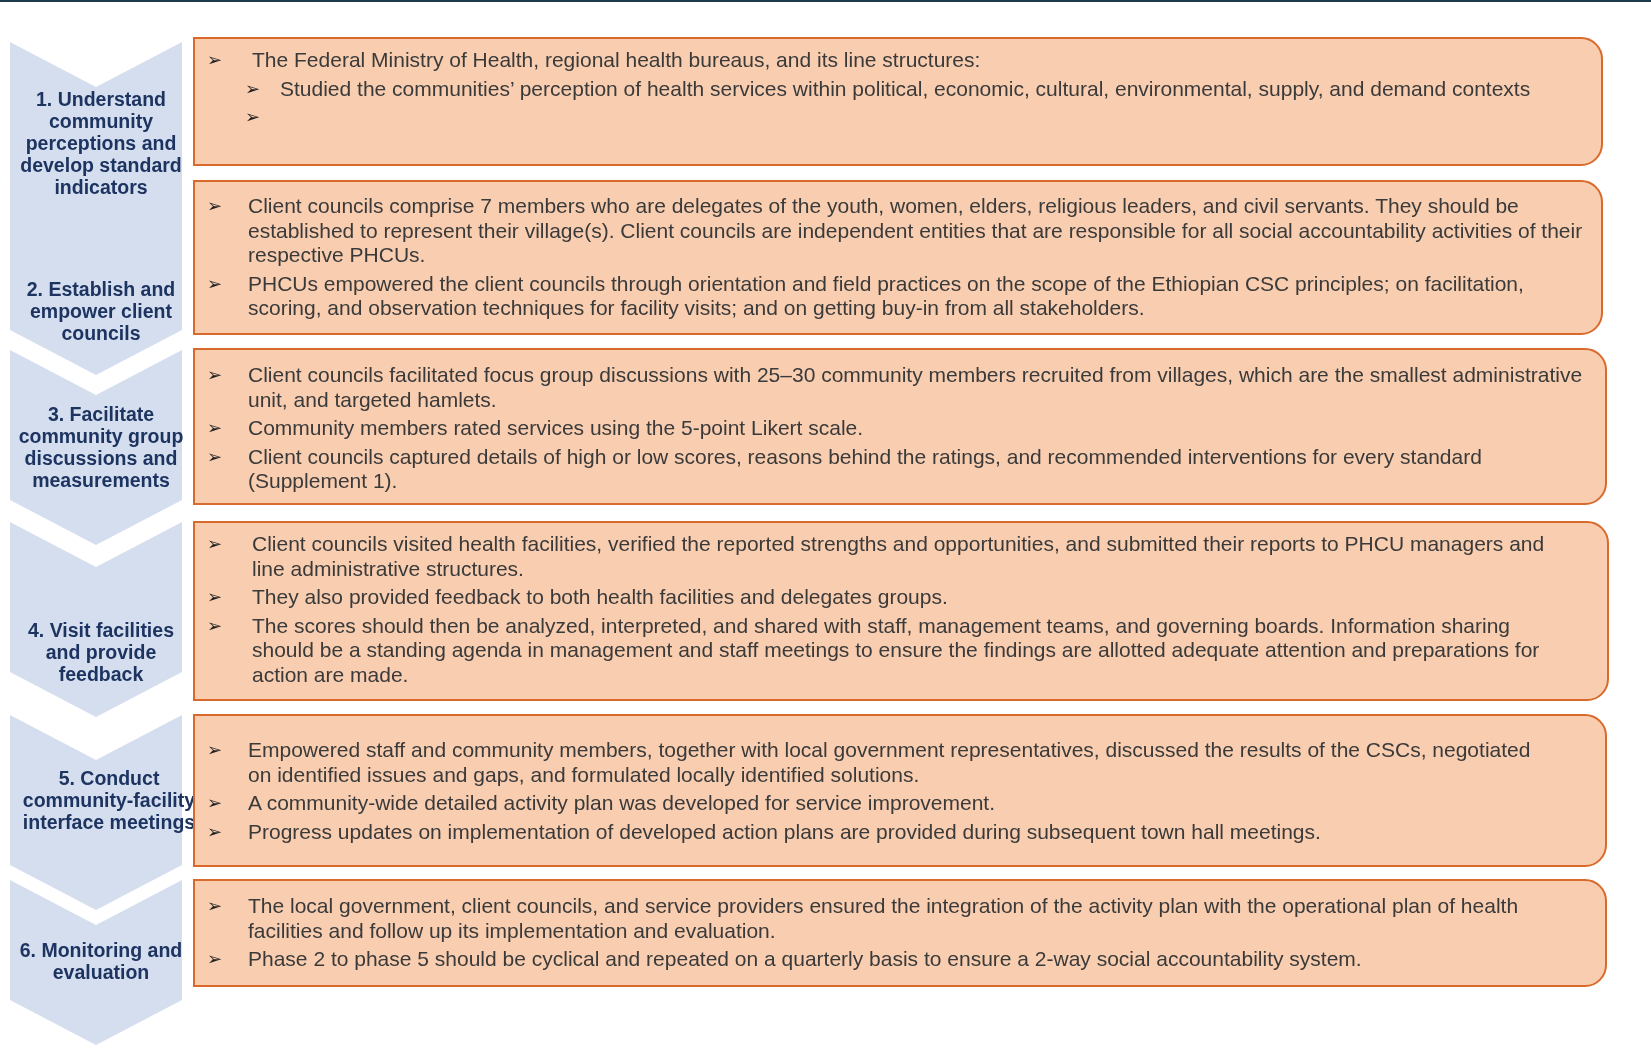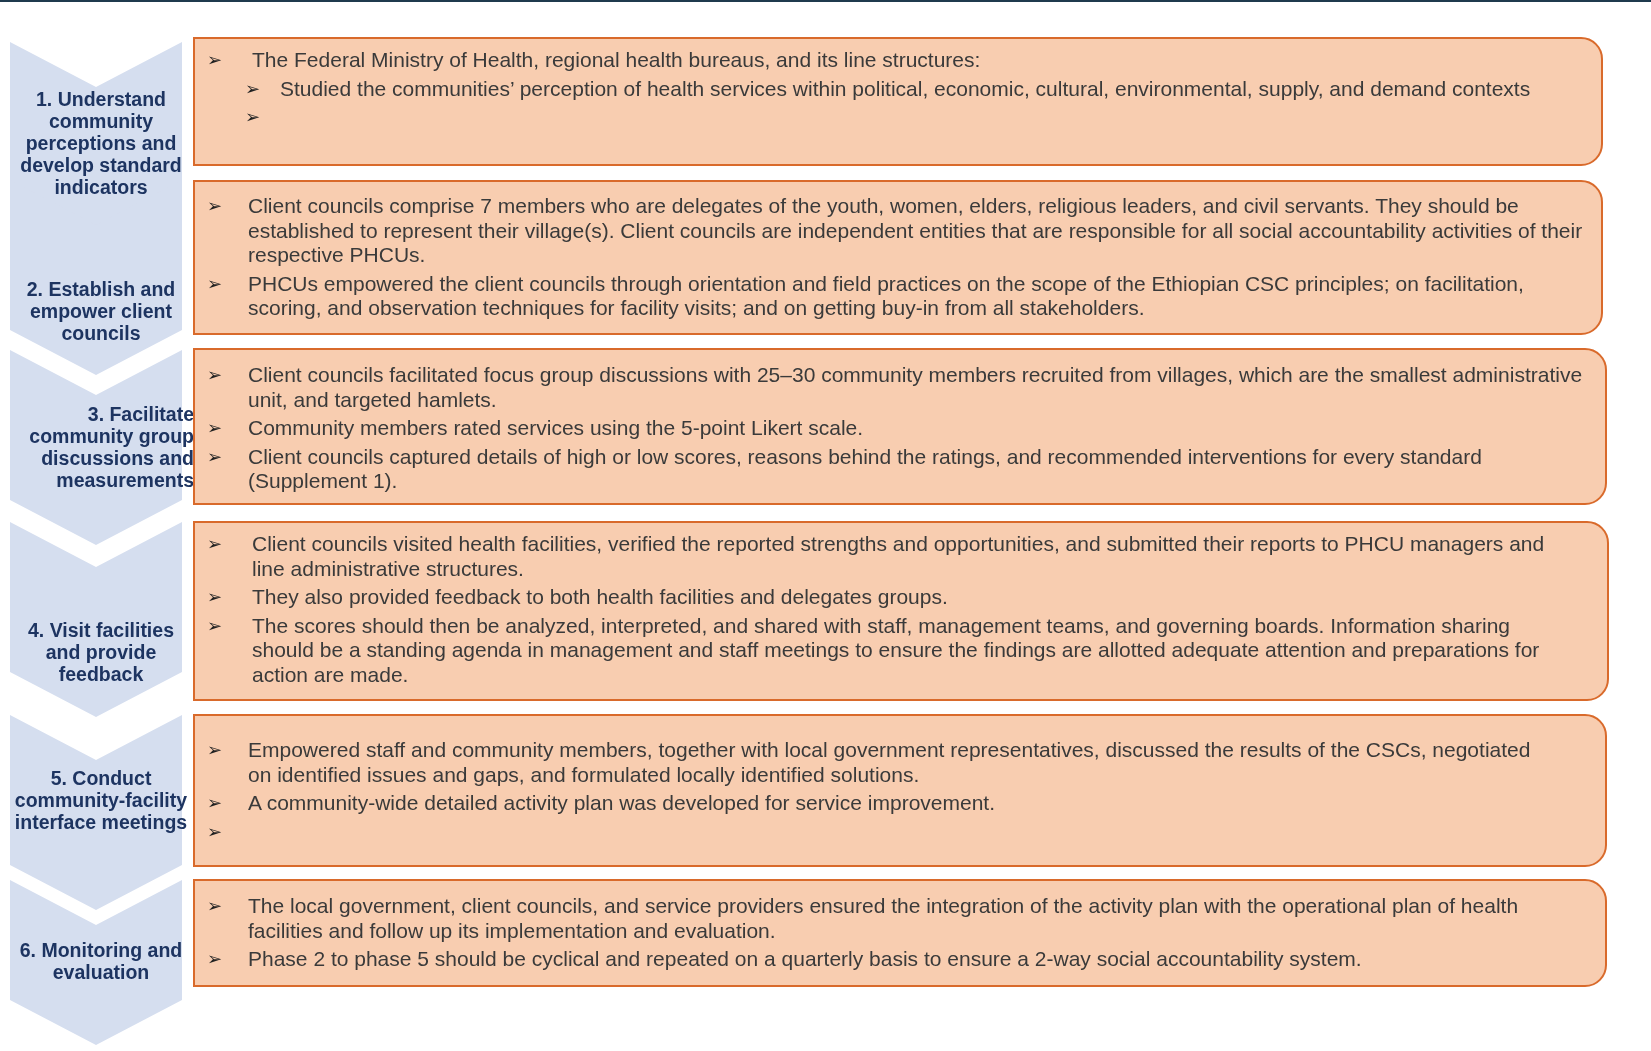--- a/index.html
+++ b/index.html
@@ -38,23 +38,23 @@
 
 <div class="chevron" style="top:42px;height:190px;"></div>
 <div class="chevron" style="top:180px;height:195px;"></div>
 <div class="chevron" style="top:350px;height:195px;"></div>
 <div class="chevron" style="top:522px;height:195px;"></div>
 <div class="chevron" style="top:715px;height:195px;"></div>
 <div class="chevron" style="top:880px;height:165px;"></div>
 
 <div class="step-label" style="top:88px;">1. Understand community perceptions and develop standard indicators</div>
 <div class="step-label" style="top:243px;margin-top:35px;">2. Establish and empower client councils</div>
-<div class="step-label" style="top:403px;text-align:right;">3. Facilitate community group discussions and measurements</div>
+<div class="step-label" style="top:403px;">3. Facilitate community group discussions and measurements</div>
 <div class="step-label" style="top:586px;margin-top:33px;">4. Visit facilities and provide feedback</div>
-<div class="step-label" style="top:767px;">5. Conduct community-facility interface meetings</div>
+<div class="step-label" style="top:767px;margin-left:8px;">5. Conduct community-facility interface meetings</div>
 <div class="step-label" style="top:939px;">6. Monitoring and evaluation</div>
 
 <div class="box" style="top:37px;width:1410px;height:129px;padding:9px 40px 0 0;">
   <ul>
     <li class="top1">
       <span class="arrow">➢</span>
       <span>The Federal Ministry of Health, regional health bureaus, and its line structures:</span>
     </li>
     <li class="sub">
       <span class="arrow">➢</span>
@@ -118,20 +118,21 @@
     <li>
       <span class="arrow">➢</span>
       <span>Empowered staff and community members, together with local government representatives, discussed the results of the CSCs, negotiated on identified issues and gaps, and formulated locally identified solutions.</span>
     </li>
     <li>
       <span class="arrow">➢</span>
       <span>A community-wide detailed activity plan was developed for service improvement.</span>
     </li>
     <li>
       <span class="arrow">➢</span>
+      <span>Progress updates on implementation of developed action plans are provided during subsequent town hall meetings.</span>
     </li>
   </ul>
 </div>
 
 <div class="box" style="top:879px;width:1414px;height:108px;padding:13px 40px 0 0;">
   <ul>
     <li>
       <span class="arrow">➢</span>
       <span>The local government, client councils, and service providers ensured the integration of the activity plan with the operational plan of health facilities and follow up its implementation and evaluation.</span>
     </li>

